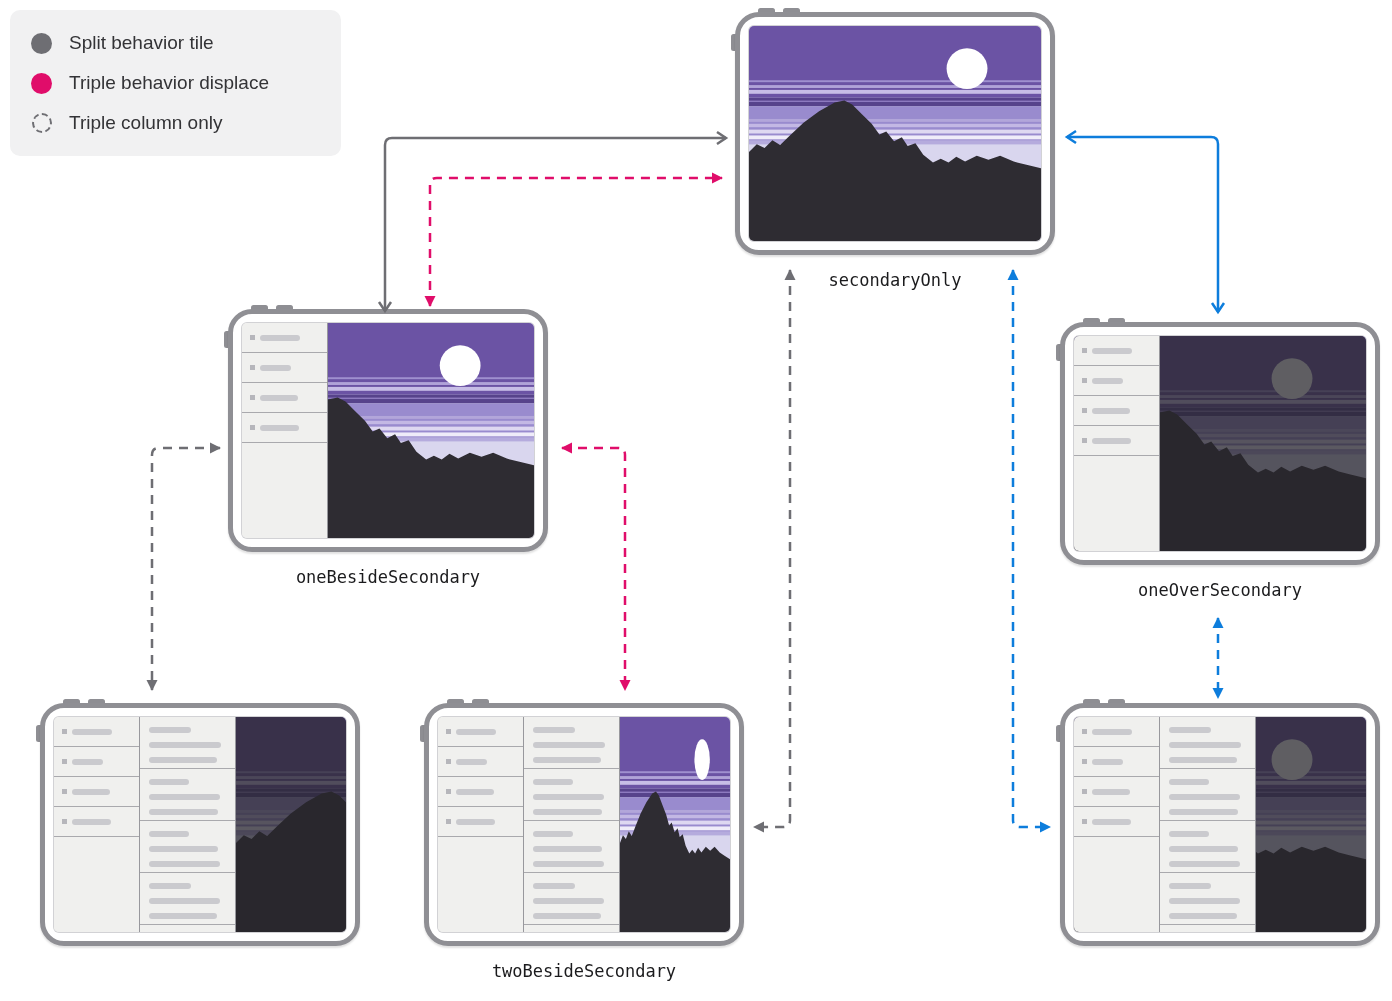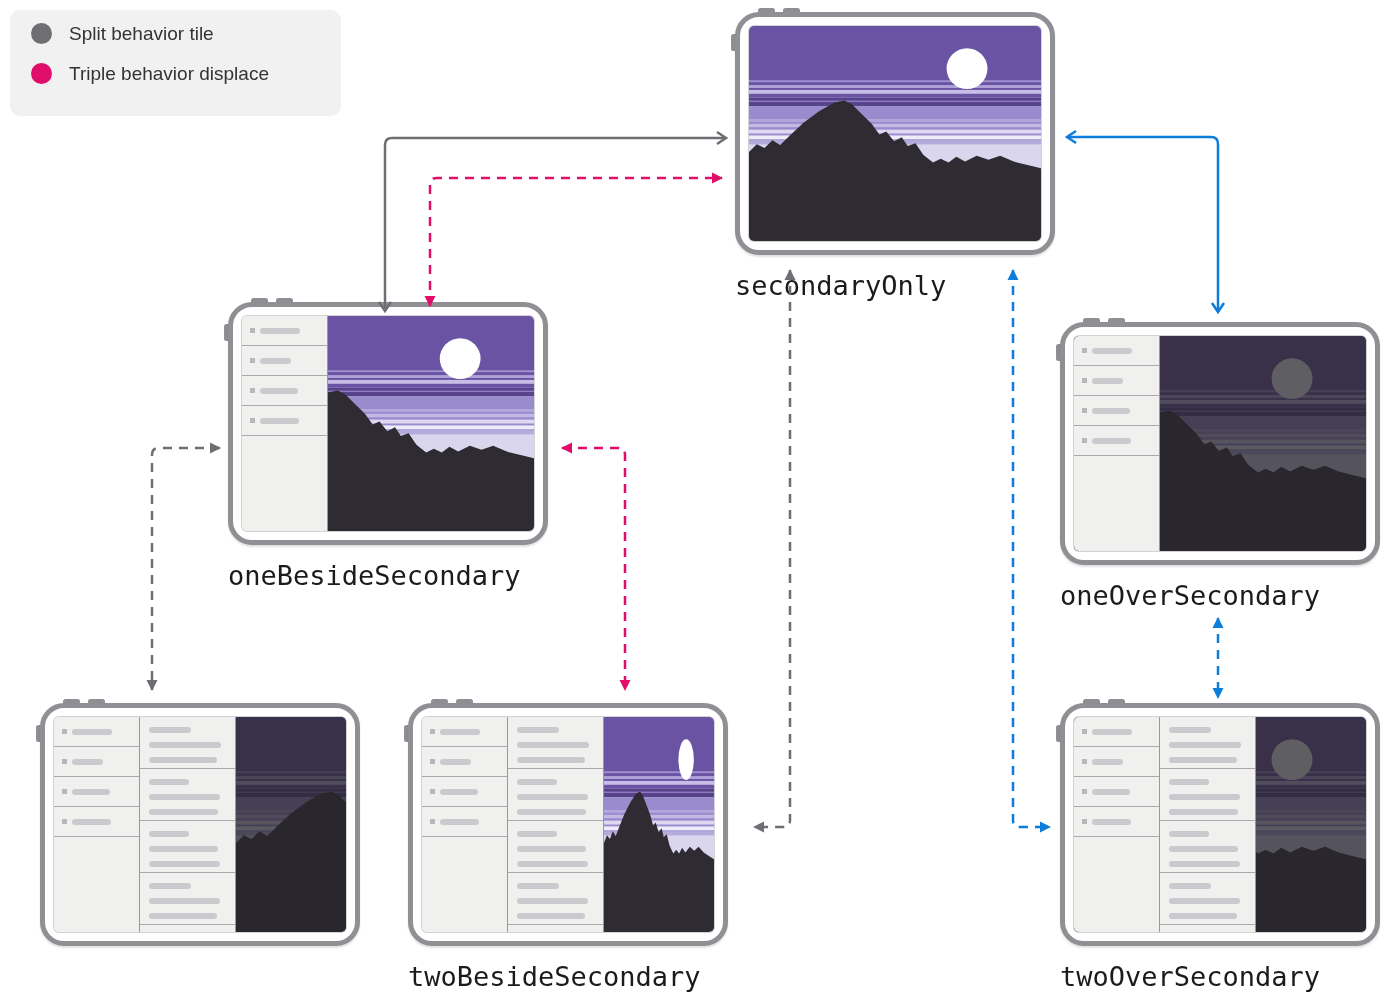--- a/index.html
+++ b/index.html
@@ -2,21 +2,21 @@
 <html><head>
 <meta charset="utf-8">
 <style>
   html,body{margin:0;padding:0;background:#fff;}
   .canvas{position:relative;width:1392px;height:1001px;background:#ffffff;overflow:hidden;
           font-family:"Liberation Sans",sans-serif;}
 
   
   .legend{position:absolute;left:10px;top:10px;width:331px;background:#f1f1f2;border-radius:10px;
           padding:13px 21px;box-sizing:border-box;}
-  .l-item{display:flex;align-items:flex-start;gap:17px;height:40px;}
+  .l-item{display:flex;align-items:center;gap:17px;height:40px;}
   .l-dot{width:21px;height:21px;border-radius:50%;flex:none;}
   .l-ring{width:16px;height:16px;border-radius:50%;border:2.5px dashed #6e6e73;flex:none;margin-left:1px;}
   .l-text{font-size:19px;color:#333336;}
 
   
   .device{position:absolute;width:320px;}
   .tab{position:absolute;background:#8e8e93;border-radius:2.5px;z-index:0;}
   .tab-t1{top:-4px;left:23px;width:17px;height:9px;}
   .tab-t2{top:-4px;left:48px;width:17px;height:9px;}
   .tab-l{left:-4px;top:22px;width:9px;height:17px;}
@@ -31,22 +31,22 @@
   .sb{background:#f0f0ee;border-right:1.5px solid #98989d;box-sizing:border-box;flex:none;
       position:relative;z-index:2;}
   .sb1{width:86px;}
   .sb2{width:96px;}
   .p-row{height:29px;border-bottom:1.5px solid #a9a9ad;display:flex;align-items:center;gap:5px;padding:0 8px;}
   .dotb{width:5px;height:5px;background:#b6b6bb;flex:none;}
   .pbar{height:6px;border-radius:3px;background:#cacace;}
   .s-group{padding:8px 9px 5px;border-bottom:1.5px solid #a9a9ad;}
   .s-head{height:6px;border-radius:3px;background:#cacace;margin:2px 0 9px;}
   .s-bar{height:6px;border-radius:3px;background:#cacace;margin:9px 0 0;}
-  .dev-label{position:absolute;top:258px;width:100%;
-             font-family:"DejaVu Sans Mono",monospace;font-size:27px;color:#1b1b1d;}
+  .dev-label{position:absolute;top:258px;width:100%;text-align:center;
+             font-family:"DejaVu Sans Mono",monospace;font-size:17px;color:#1b1b1d;}
 
   
   .arrows{position:absolute;left:0;top:0;z-index:3;pointer-events:none;}
   .a{fill:none;stroke-width:2.5px;}
   .c-gray{stroke:#6e6e73;} .c-blue{stroke:#0d7ddc;} .c-pink{stroke:#e00d6a;}
   .dashed{stroke-dasharray:9 7;}
   .hidden-defs{position:absolute;width:0;height:0;}
 </style>
 </head>
 <body>
@@ -77,39 +77,43 @@
 
   <div class="legend">
     <div class="l-item">
       <span class="l-dot" style="background: rgb(110, 110, 115);"></span>
       <span class="l-text">Split behavior tile</span>
     </div>
     <div class="l-item">
       <span class="l-dot" style="background: rgb(224, 13, 106);"></span>
       <span class="l-text">Triple behavior displace</span>
     </div>
+    <div class="l-item">
+      <span class="l-ring" style="border-color: rgb(110, 110, 115);"></span>
+      <span class="l-text">Triple column only</span>
+    </div>
   </div>
 
   <div class="device" style="left:735px;top:12px;">
     <div class="tab tab-t1"></div>
     <div class="tab tab-t2"></div>
     <div class="tab tab-l"></div>
     <div class="frame">
       <div class="screen">
         <div class="img-panel">
           <svg viewBox="0 0 300 222" preserveAspectRatio="none">
               <use href="#scene"></use>
             </svg>
         </div>
       </div>
     </div>
     <div class="dev-label">secondaryOnly</div>
   </div>
 
-  <div class="device" style="left:228px;top:302px;">
+  <div class="device" style="left:228px;top:309px;">
     <div class="tab tab-t1"></div>
     <div class="tab tab-t2"></div>
     <div class="tab tab-l"></div>
     <div class="frame">
       <div class="screen">
         <div class="sb sb1">
             <div class="p-row">
               <span class="dotb"></span>
               <span class="pbar" style="width: 40px;"></span>
             </div>
@@ -220,21 +224,21 @@
         <div class="img-panel">
           <svg viewBox="0 0 113 222" preserveAspectRatio="none">
               <use href="#scene"></use>
               <rect x="0" y="0" width="300" height="222" fill="#27262b" opacity="0.74"></rect>
             </svg>
         </div>
       </div>
     </div>
   </div>
 
-  <div class="device" style="left:408px;top:703px;">
+  <div class="device" style="left:424px;top:703px;">
     <div class="tab tab-t1"></div>
     <div class="tab tab-t2"></div>
     <div class="tab tab-l"></div>
     <div class="frame">
       <div class="screen">
         <div class="sb sb1">
             <div class="p-row">
               <span class="dotb"></span>
               <span class="pbar" style="width: 40px;"></span>
             </div>
@@ -330,21 +334,20 @@
               <div class="s-bar" style="width: 92%;"></div>
             </div>
             <div class="s-group">
               <div class="s-head" style="width: 54%;"></div>
               <div class="s-bar" style="width: 92%;"></div>
               <div class="s-bar" style="width: 88%;"></div>
             </div>
           </div>
       </div>
     </div>
-    <div class="dev-label">twoOverSecondary</div>
   </div>
 
   <svg class="arrows" width="1392" height="1001">
     <defs>
       <marker id="chevG" markerUnits="userSpaceOnUse" markerWidth="16" markerHeight="16" viewBox="0 0 16 16" refX="12" refY="8" orient="auto-start-reverse">
         <path d="M3 2 L12 8 L3 14" fill="none" stroke="#6e6e73" stroke-width="2.5"></path>
       </marker>
       <marker id="chevB" markerUnits="userSpaceOnUse" markerWidth="16" markerHeight="16" viewBox="0 0 16 16" refX="12" refY="8" orient="auto-start-reverse">
         <path d="M3 2 L12 8 L3 14" fill="none" stroke="#0d7ddc" stroke-width="2.5"></path>
       </marker>

